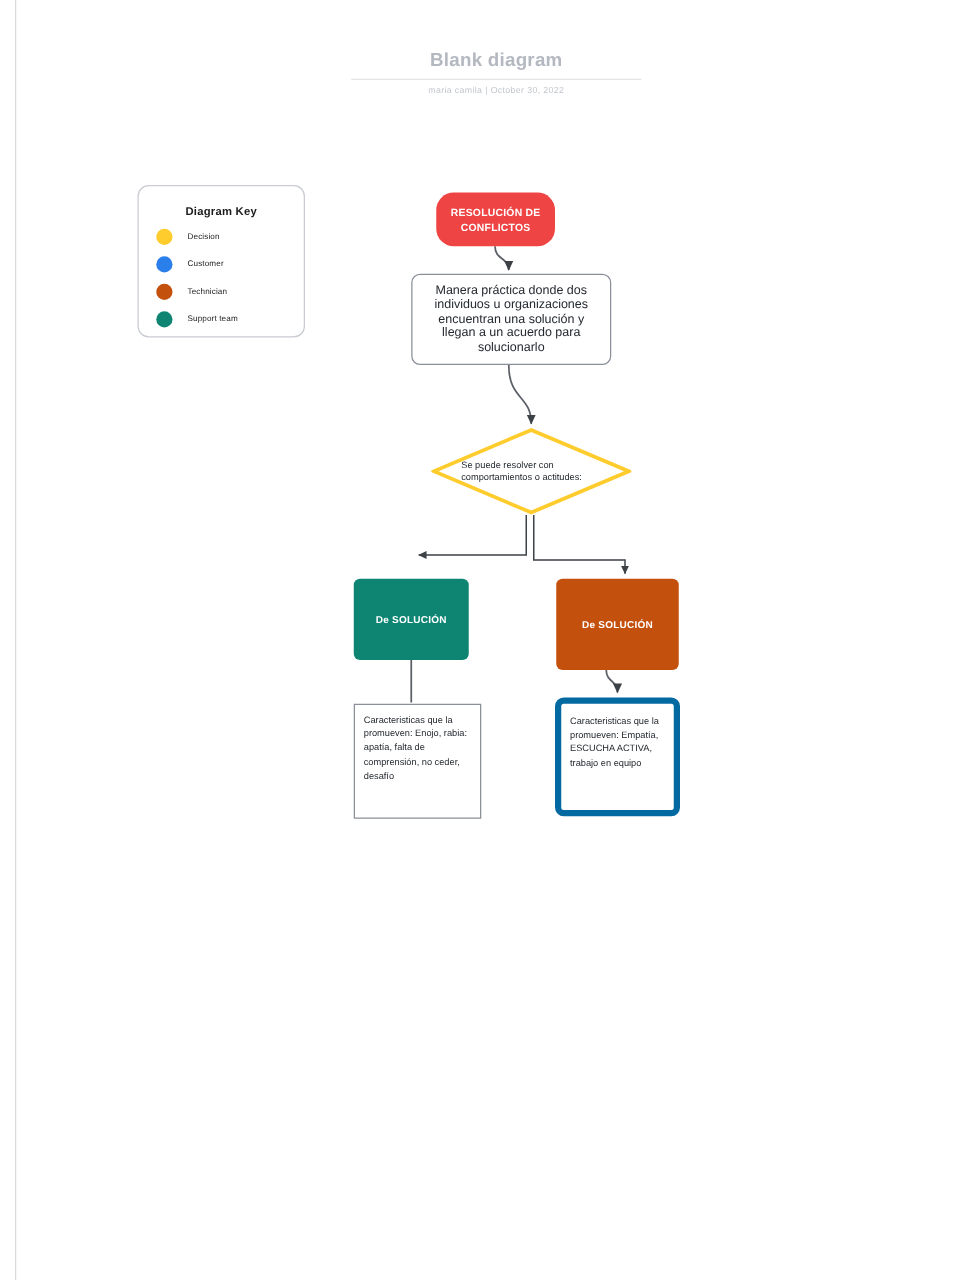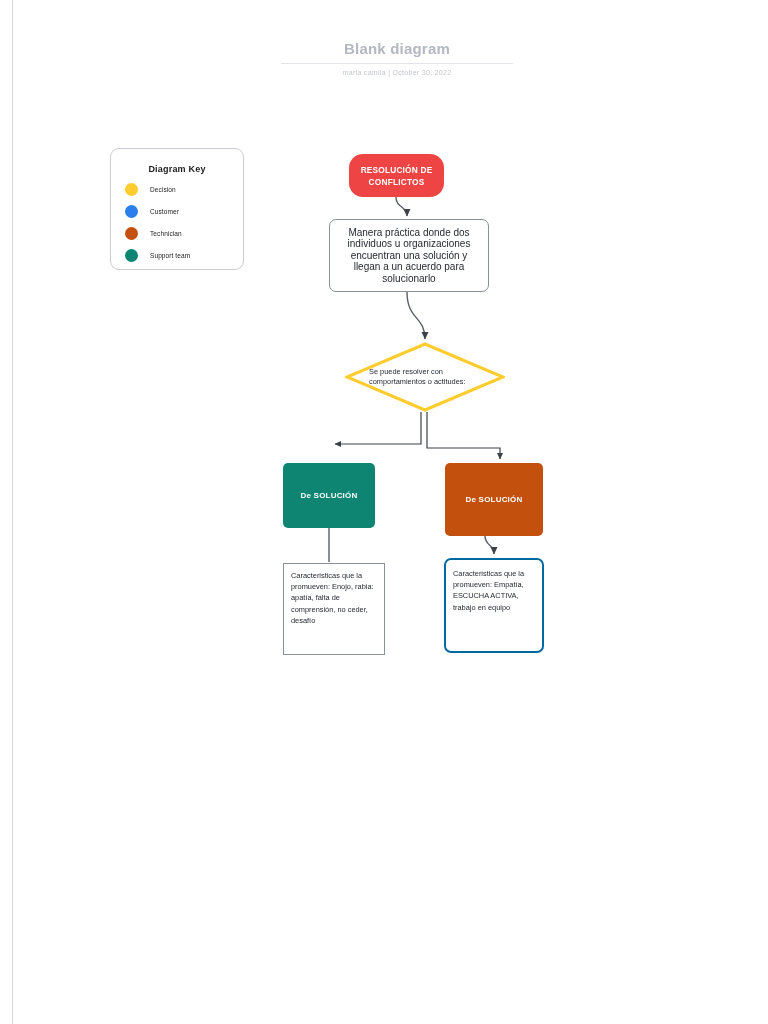--- a/index.html
+++ b/index.html
@@ -193,21 +193,21 @@
     align-items: flex-start;
     padding: 6px 7px;
   }
 
   #node-solucion-detail {
     left: 431px;
     top: 558px;
     width: 100px;
     height: 95px;
     background: #ffffff;
-    border: 2px solid #0369a1;
+    border: 5px solid #0369a1;
     border-radius: 7px;
     color: #24292f;
     font-size: 7.4px;
     line-height: 11.2px;
     text-align: left;
     justify-content: flex-start;
     align-items: flex-start;
     padding: 8px 7px;
   }
 

